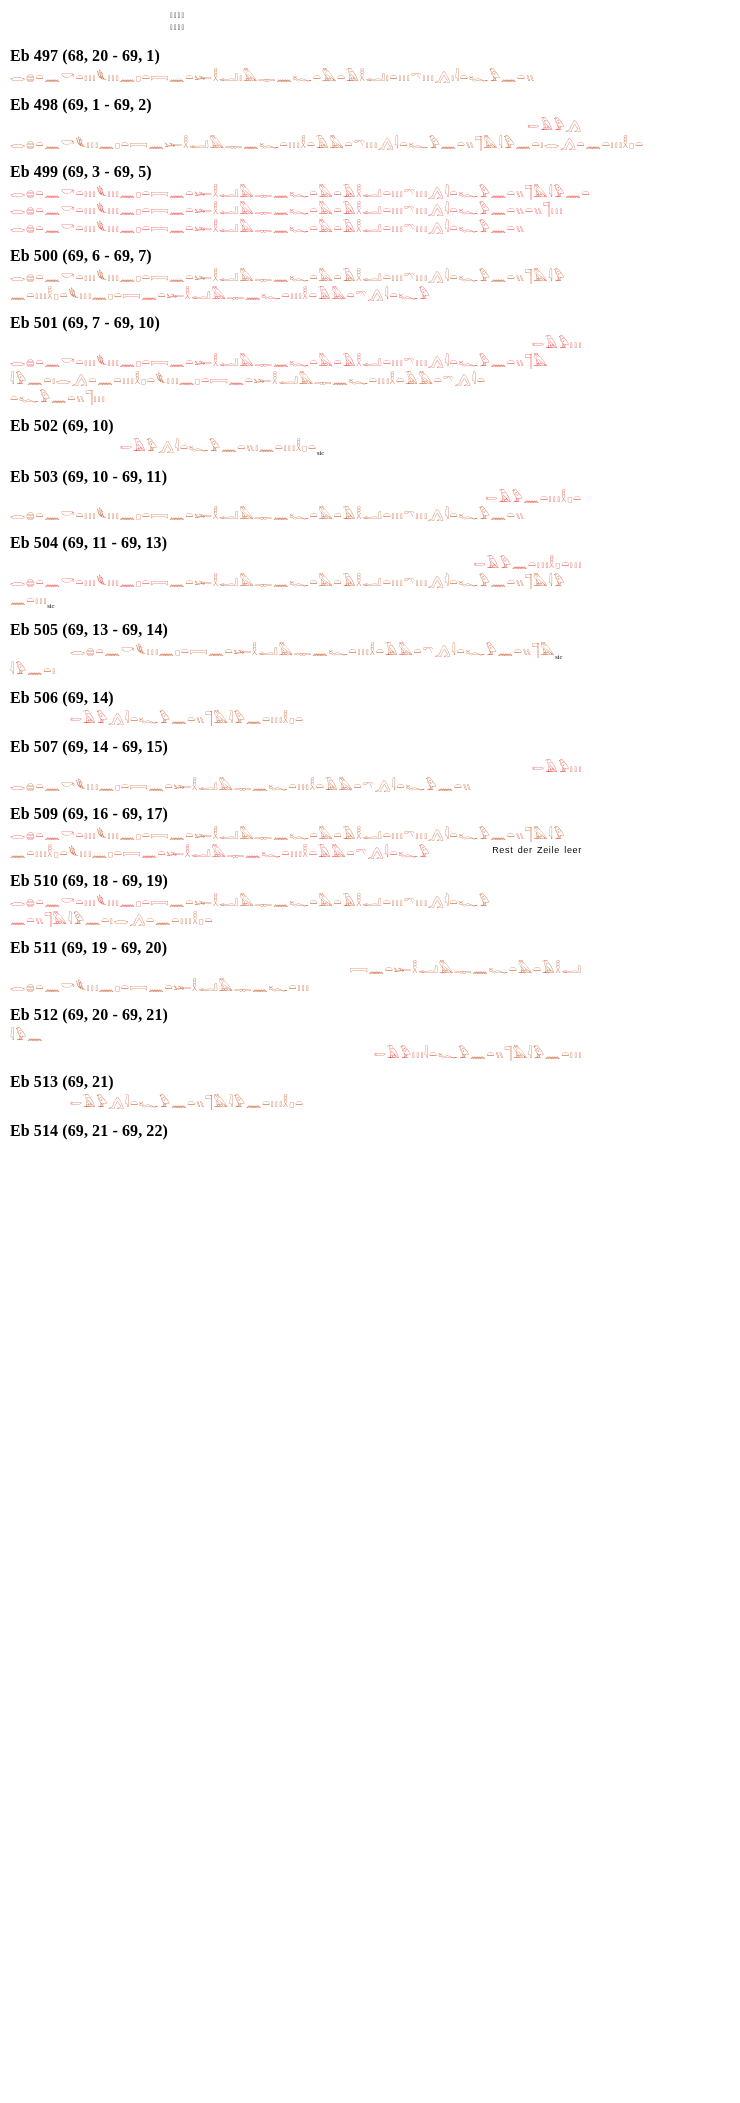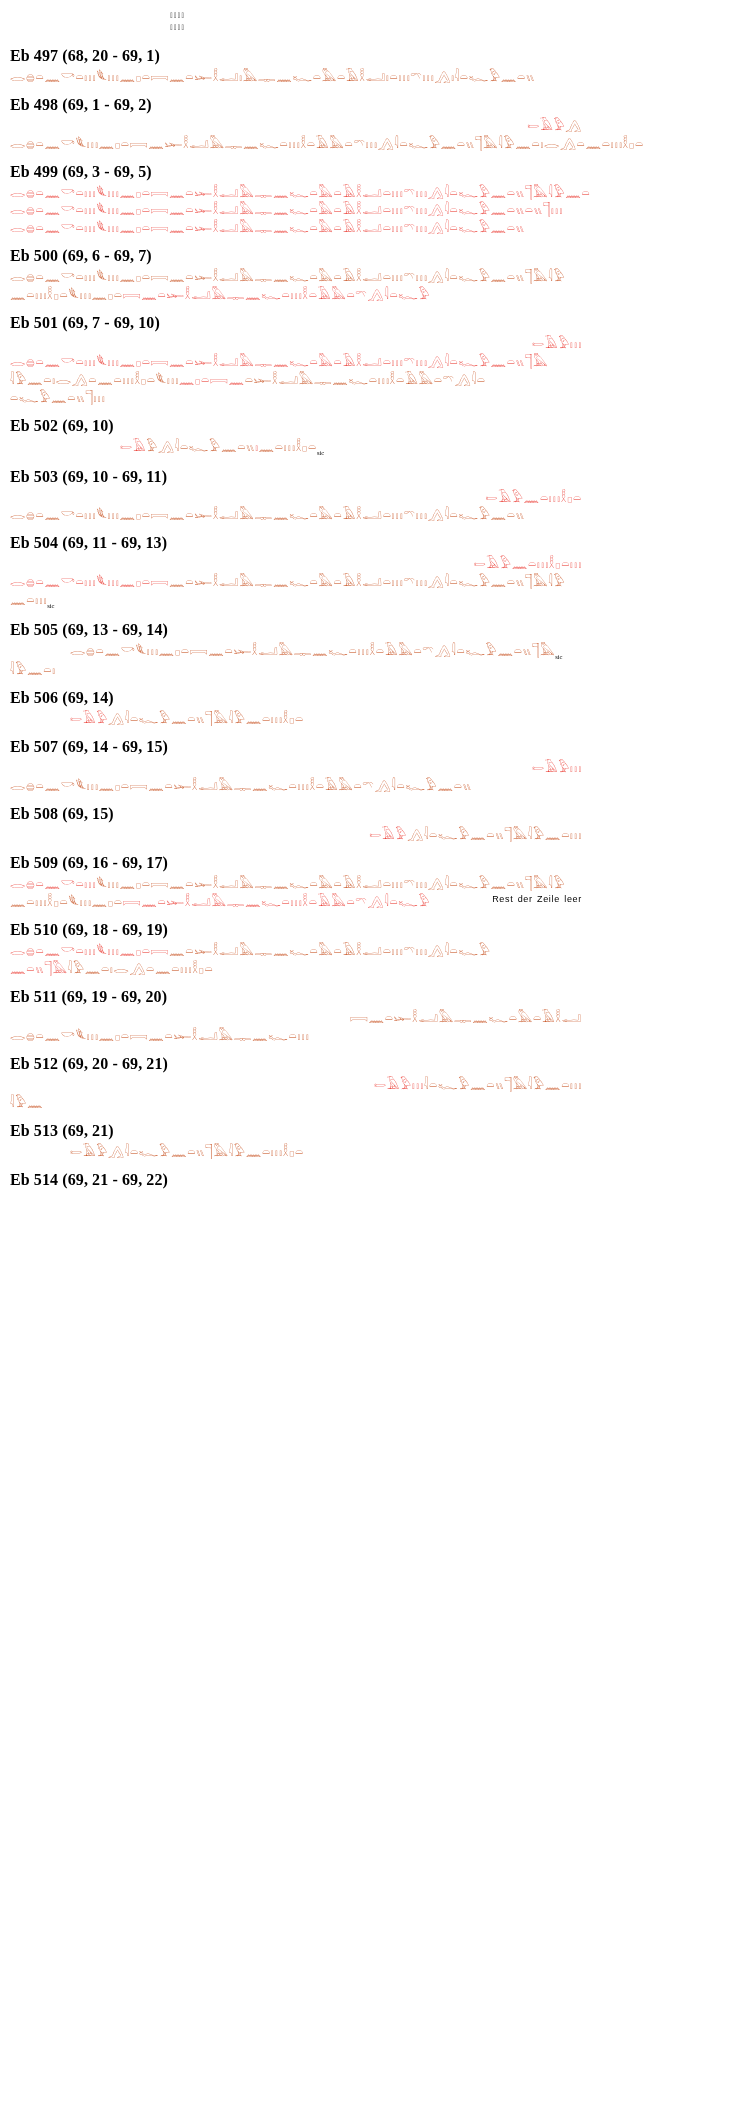--- a/index.html
+++ b/index.html
@@ -152,26 +152,20 @@
         </div>
       </div>
       <div class="entry">
         <div class="entry-label">Eb 507 (69, 14 - 69, 15)</div>
         <div class="lines">
           <div class="line r"><span class="red">𓍿𓄿𓅱𓏥</span></div>
           <div class="line l"><span class="blk">𓂋𓐍𓏏𓈖𓎡𓆰𓏥𓈖𓊪𓏏𓇯𓈖𓏏𓆱𓎛𓂝𓅓𓊃𓈖𓆑𓏏𓏥𓎛𓏏𓄿𓅓𓏏𓍼𓂻𓇋𓏏𓆑𓅱𓈖𓏏𓏭</span></div>
         </div>
       </div>
       <div class="entry">
-        <div class="entry-label">Eb 508 (69, 15)</div>
-        <div class="lines">
-          <div class="line r"><span class="red">𓍿𓄿𓅱</span><span class="blk">𓂻𓇋𓏏𓆑𓅱𓈖𓏏𓏭𓊹𓅓𓇋𓅱𓈖𓏏𓏥</span></div>
-        </div>
-      </div>
-      <div class="entry">
         <div class="entry-label">Eb 509 (69, 16 - 69, 17)</div>
         <div class="lines">
           <div class="line l"><span class="red">𓂋𓐍𓏏𓈖𓎡𓏏𓏥</span><span class="blk">𓆰𓏥𓈖𓊪𓏏𓇯𓈖𓏏𓆱𓎛𓂝𓅓𓊃𓈖𓆑𓏏𓅓𓏏𓄿𓎛𓂝𓏏𓏥𓍼𓏥𓂻𓇋𓏏𓆑𓅱𓈖𓏏𓏭𓊹𓅓𓇋𓅱</span></div>
           <div class="line l"><span class="blk">𓈖𓏏𓏥𓎛𓊪𓏏𓆰𓏥𓈖𓊪𓏏</span><span class="red">𓇯𓈖𓏏𓆱𓎛𓂝𓅓𓊃𓈖𓆑𓏏𓏥𓎛𓏏𓄿𓅓𓏏𓍼𓂻𓇋𓏏𓆑𓅱</span><span class="tail-note">Rest der Zeile leer</span></div>
           <div class="clear"></div>
         </div>
       </div>
       <div class="entry">
         <div class="entry-label">Eb 510 (69, 18 - 69, 19)</div>
         <div class="lines">
@@ -182,22 +176,22 @@
       <div class="entry">
         <div class="entry-label">Eb 511 (69, 19 - 69, 20)</div>
         <div class="lines">
           <div class="line r"><span class="blk">𓇯𓈖𓏏𓆱𓎛𓂝𓅓𓊃𓈖𓆑𓏏𓅓𓏏𓄿𓎛𓂝</span></div>
           <div class="line l"><span class="blk">𓂋𓐍𓏏𓈖𓎡𓆰𓏥𓈖𓊪𓏏𓇯𓈖𓏏𓆱𓎛𓂝𓅓𓊃𓈖𓆑𓏏𓏥</span></div>
         </div>
       </div>
       <div class="entry">
         <div class="entry-label">Eb 512 (69, 20 - 69, 21)</div>
         <div class="lines">
+          <div class="line l"><span class="blk">𓇋𓅱𓈖</span></div>
           <div class="line r"><span class="red">𓍿𓄿𓅱𓏥</span><span class="blk">𓇋𓏏𓆑𓅱𓈖𓏏𓏭𓊹𓅓𓇋𓅱𓈖𓏏𓏥</span></div>
-          <div class="line l"><span class="blk">𓇋𓅱𓈖</span></div>
         </div>
       </div>
       <div class="entry">
         <div class="entry-label">Eb 513 (69, 21)</div>
         <div class="lines">
           <div class="line l i1"><span class="blk">𓍿𓄿𓅱𓂻𓇋𓏏𓆑𓅱𓈖𓏏𓏭𓊹𓅓𓇋𓅱𓈖𓏏𓏥𓎛𓊪𓏏</span></div>
         </div>
       </div>
       <div class="entry">
         <div class="entry-label">Eb 514 (69, 21 - 69, 22)</div>

